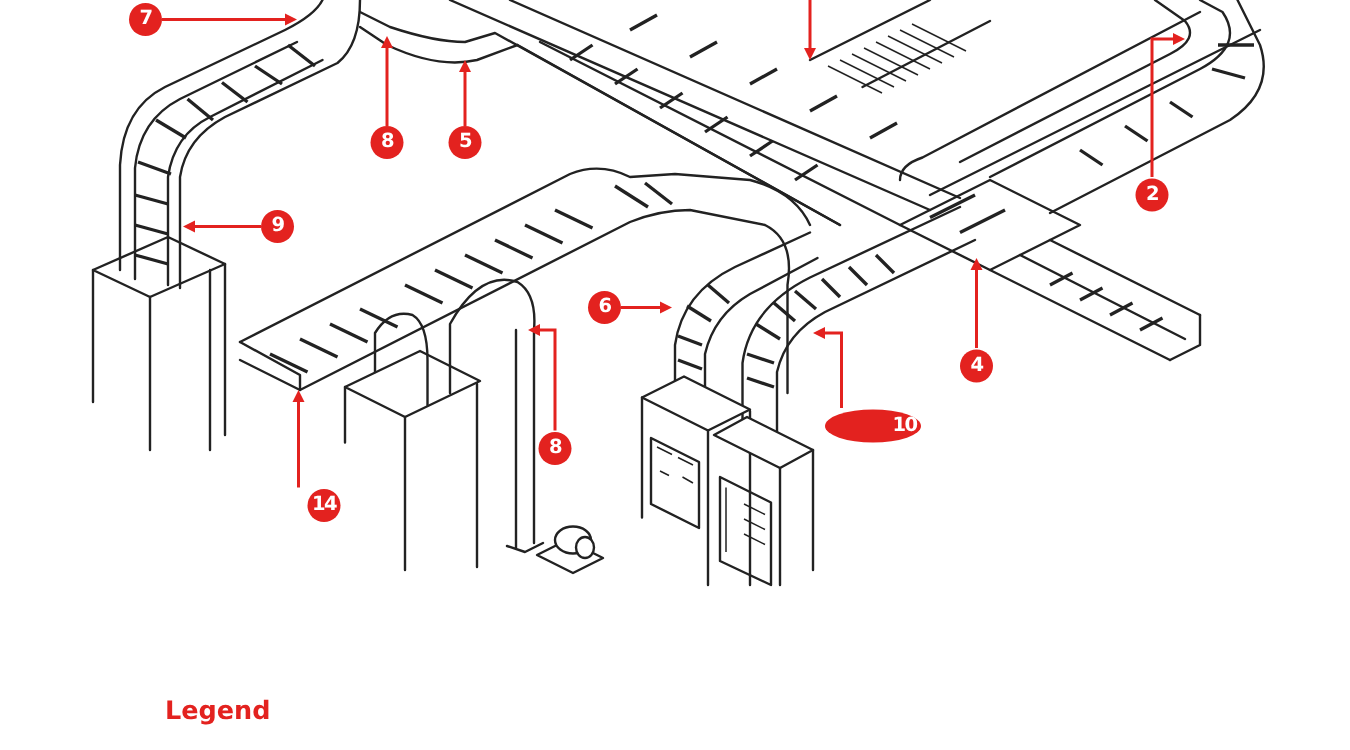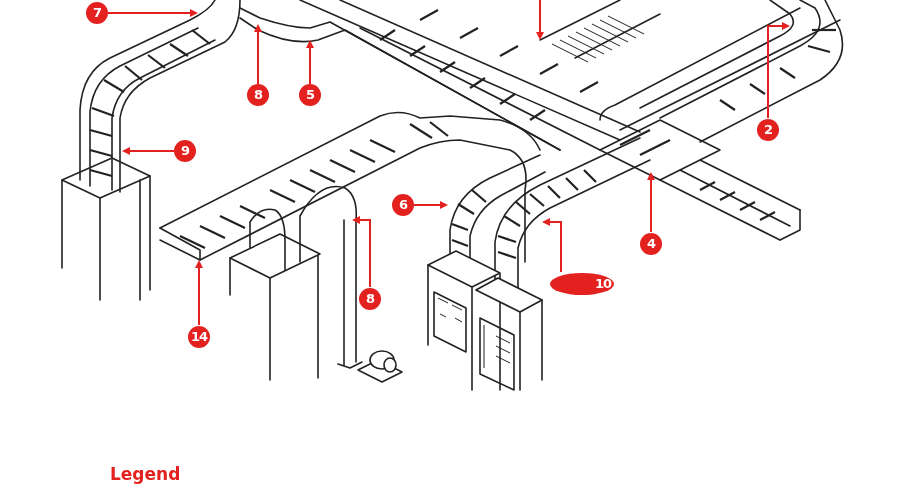--- a/index.html
+++ b/index.html
@@ -199,15 +199,15 @@
 
 <div class="callout" style="left:86px;top:2px;">7</div>
 <div class="callout" style="left:247px;top:84px;">8</div>
 <div class="callout" style="left:299px;top:84px;">5</div>
 <div class="callout" style="left:757px;top:119px;">2</div>
 <div class="callout" style="left:174px;top:140px;">9</div>
 <div class="callout" style="left:392px;top:194px;">6</div>
 <div class="callout" style="left:640px;top:233px;">4</div>
 <div class="callout" style="left:550px;top:273px;padding-left:42px;">10</div>
 <div class="callout" style="left:359px;top:288px;">8</div>
-<div class="callout" style="left:188px;top:326px;">14</div>
+<div class="callout" style="left:205px;top:326px;">14</div>
 
 <div class="legend-title">Legend</div>
 
 </body></html>

